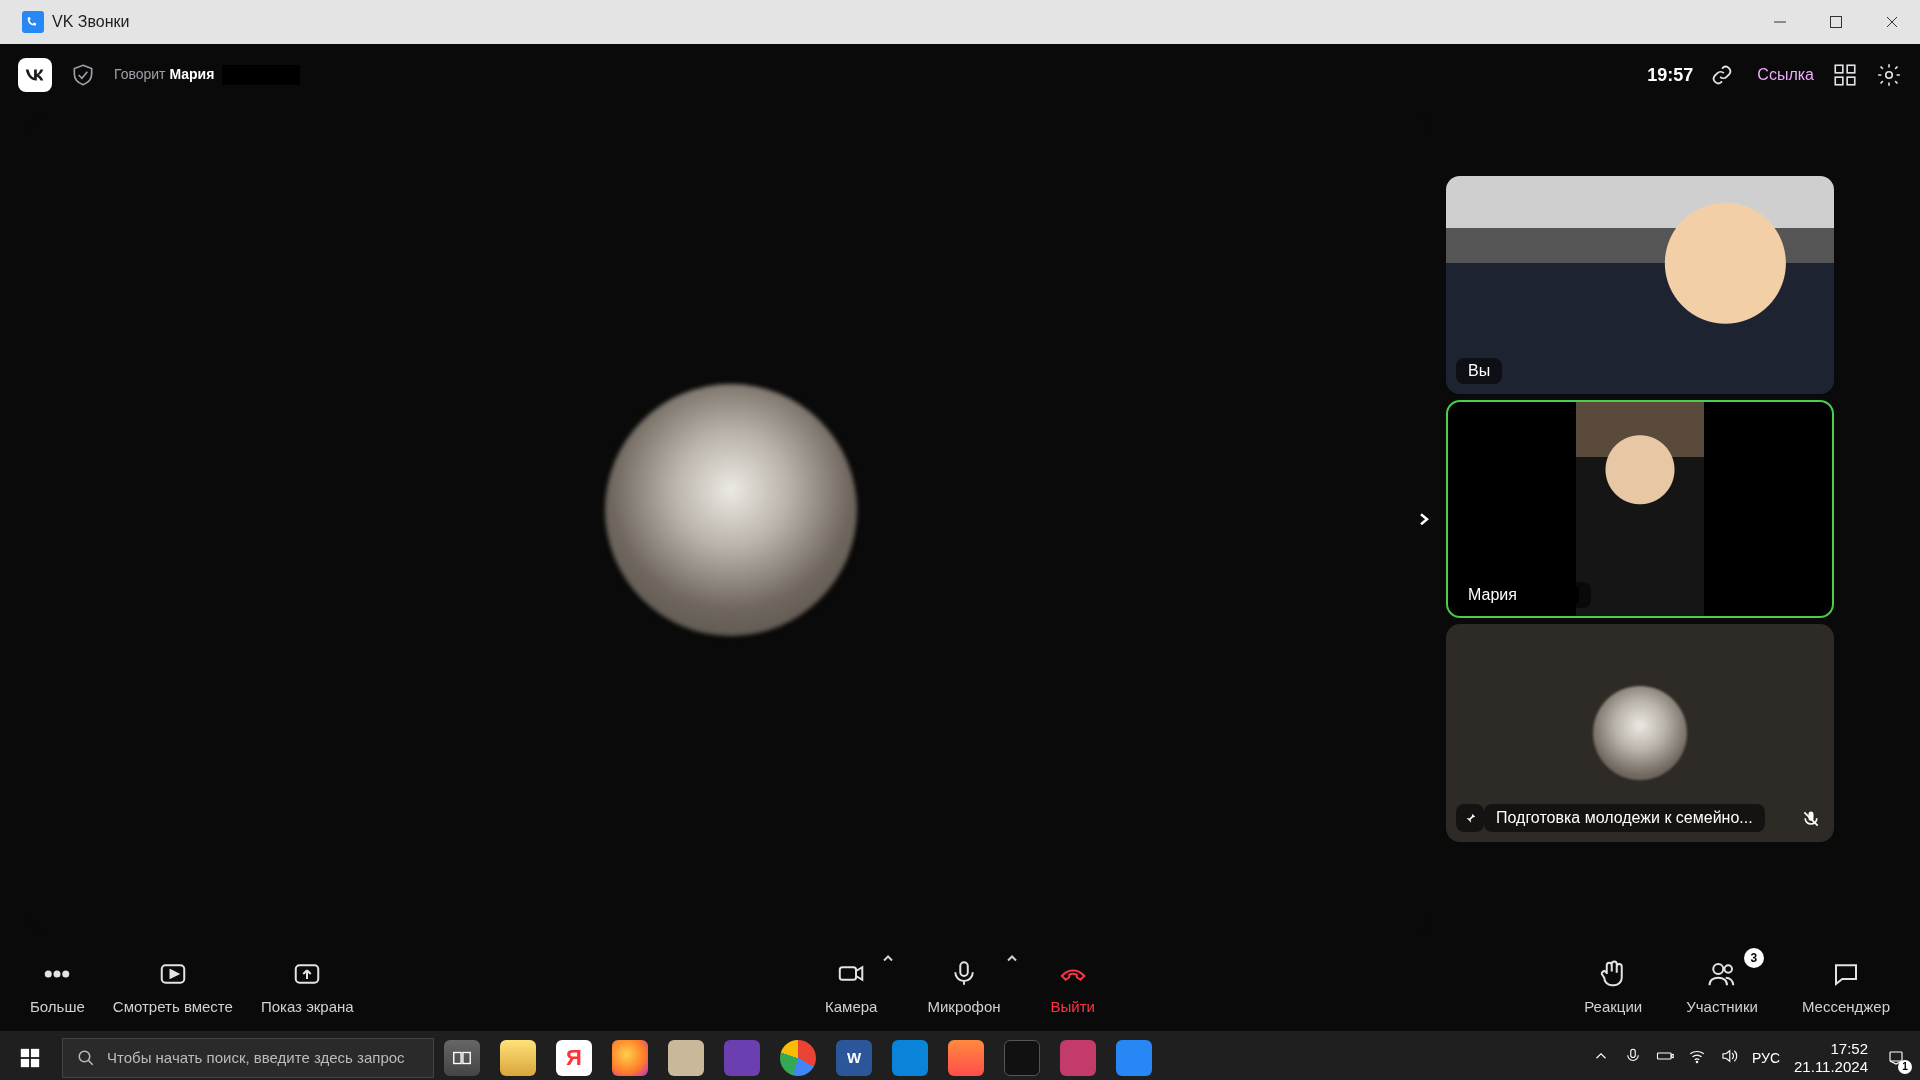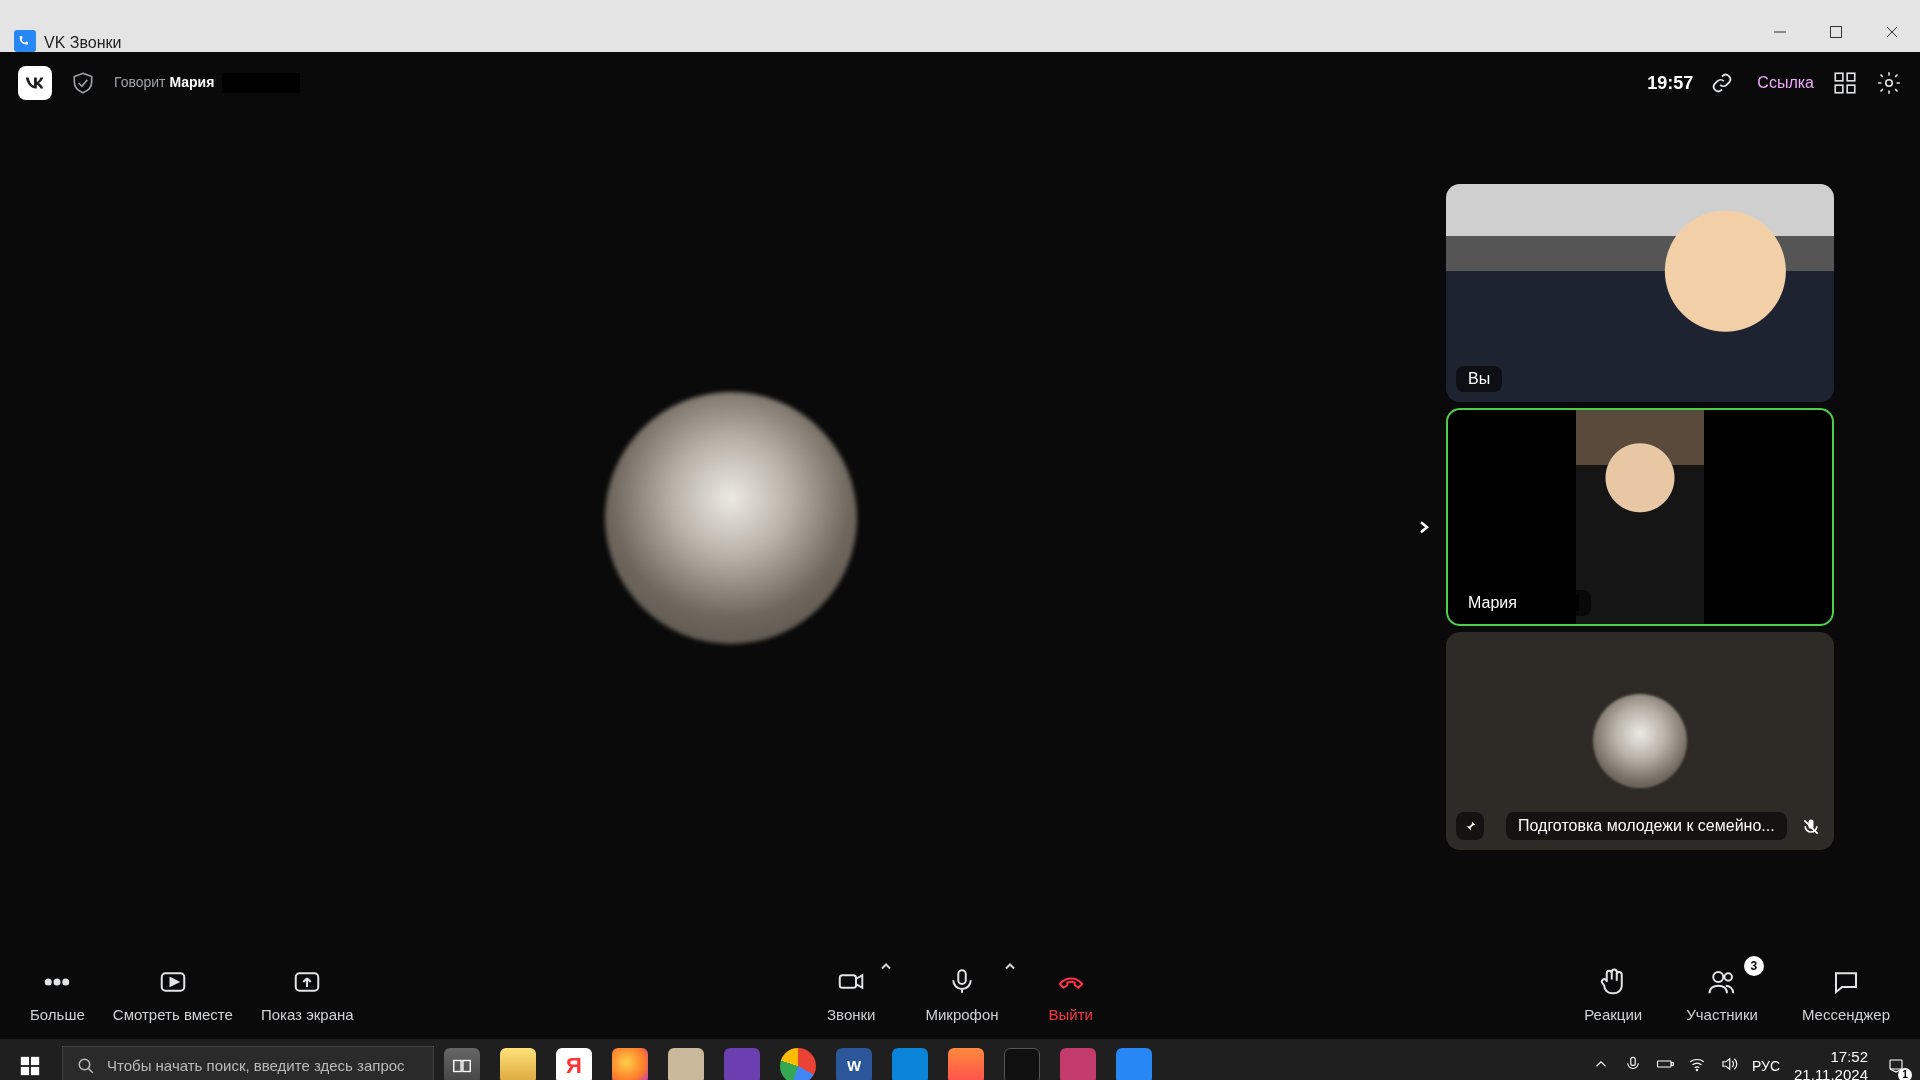--- a/index.html
+++ b/index.html
@@ -1,19 +1,19 @@
 <!DOCTYPE html>
 <html><head>
 <meta charset="utf-8">
 <style>
   * { margin:0; padding:0; box-sizing:border-box; font-family:"Segoe UI",Arial,sans-serif; }
   html,body { width:1920px; height:1080px; background:#0a0a0a; color:#e1e3e6; overflow:hidden; user-select:none; }
 
   
-  .os-titlebar { height:52px; background:#e4e4e4; color:#222; display:flex; align-items:flex-end; padding-left:14px; font-size:16px; }
+  .os-titlebar { height:44px; background:#e4e4e4; color:#222; display:flex; align-items:center; padding-left:22px; font-size:16px; }
   .os-titlebar .app-icon { width:22px; height:22px; background:#2787f5; border-radius:3px; margin-right:8px; display:flex; align-items:center; justify-content:center; }
   .os-titlebar .app-icon svg { width:14px; height:14px; fill:#fff; }
   .os-titlebar .spacer { flex:1; }
   .os-titlebar .win-btn { width:56px; height:40px; display:flex; align-items:center; justify-content:center; color:#333; }
   .os-titlebar .win-btn svg { width:14px; height:14px; stroke:#333; fill:none; stroke-width:1; }
 
   
   .app-top { height:62px; background:#0a0a0a; display:flex; align-items:center; padding:0 18px; gap:18px; }
   .vk-logo { width:34px; height:34px; background:#fff; border-radius:8px; display:flex; align-items:center; justify-content:center; }
   .vk-logo svg { width:22px; height:22px; fill:#1d1d1d; }
@@ -40,21 +40,21 @@
 
   .side-list { width:464px; display:flex; flex-direction:column; gap:6px; padding-top:60px; }
   .thumb { position:relative; width:388px; height:218px; border-radius:14px; overflow:hidden; background:#1a1a1a; }
   .thumb .name-pill { position:absolute; left:10px; bottom:10px; background:rgba(0,0,0,.55); border-radius:8px; padding:4px 12px; font-size:16px; color:#fff; display:flex; align-items:center; gap:6px; }
   .thumb .pin-mini { background:rgba(0,0,0,.55); border-radius:8px; width:28px; height:28px; display:flex; align-items:center; justify-content:center; }
   .thumb .pin-mini svg { width:14px; height:14px; fill:#fff; }
   .thumb .mute-mini { position:absolute; right:10px; bottom:10px; width:26px; height:26px; display:flex; align-items:center; justify-content:center; }
   .thumb .mute-mini svg { width:20px; height:20px; fill:#fff; }
   .thumb.active { outline:2px solid #4bce4b; outline-offset:-2px; }
   .thumb .blackout { display:inline-block; height:16px; background:#000; vertical-align:middle; }
-  .thumb-row { position:absolute; left:10px; bottom:10px; display:flex; gap:22px; max-width:340px; }
+  .thumb-row { position:absolute; left:10px; bottom:10px; display:flex; gap:0; max-width:340px; }
 
   
   .thumb.you .fakecam { position:absolute; inset:0; background:
       radial-gradient(circle at 72% 40%, #f3cfa8 0 60px, transparent 61px),
       linear-gradient(180deg,#cfcfcf 0 24%,#555 24% 40%,#1d2330 40% 100%);
   }
   .thumb.maria { background:#000; display:flex; align-items:center; justify-content:center; }
   .thumb.maria .fakecam { width:128px; height:100%; background:
       radial-gradient(circle at 50% 32%, #e8c8a4 0 34px, transparent 35px),
       linear-gradient(180deg,#5a4a3c 0 26%,#151515 26% 100%);
@@ -244,21 +244,21 @@
   </div>
 
   <div class="center-group">
     <div class="ctrl">
       <span class="ico">
           <svg viewBox="0 0 24 24">
             <rect x="3" y="7" width="13" height="10" rx="2"></rect>
             <path d="M16 10l5-3v10l-5-3z"></path>
           </svg>
         </span>
-      <span>Звонки</span>
+      <span>Камера</span>
       <span class="chev"><svg viewBox="0 0 14 14">
             <path d="M3 9l4-4 4 4"></path>
           </svg></span>
     </div>
     <div class="ctrl">
       <span class="ico">
           <svg viewBox="0 0 24 24">
             <rect x="9" y="3" width="6" height="11" rx="3"></rect>
             <path d="M5 11a7 7 0 0 0 14 0M12 18v3"></path>
           </svg>

